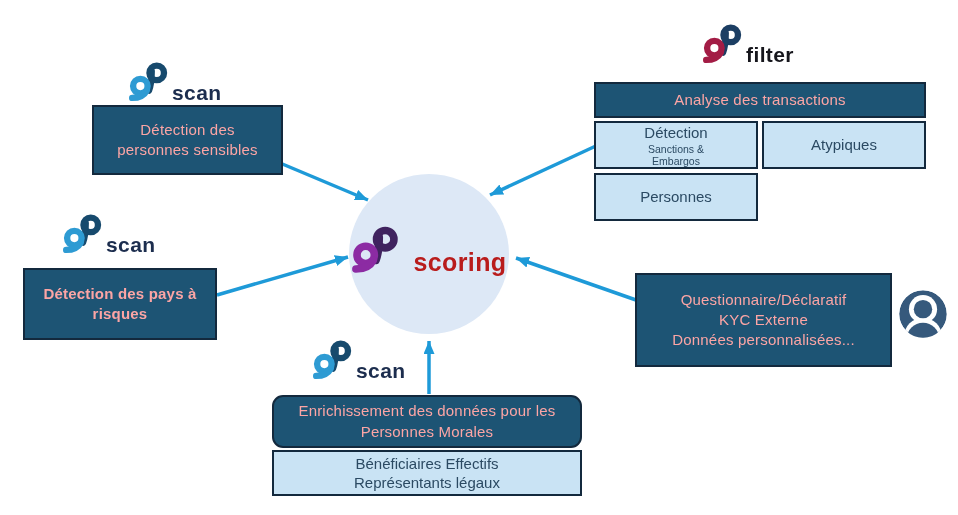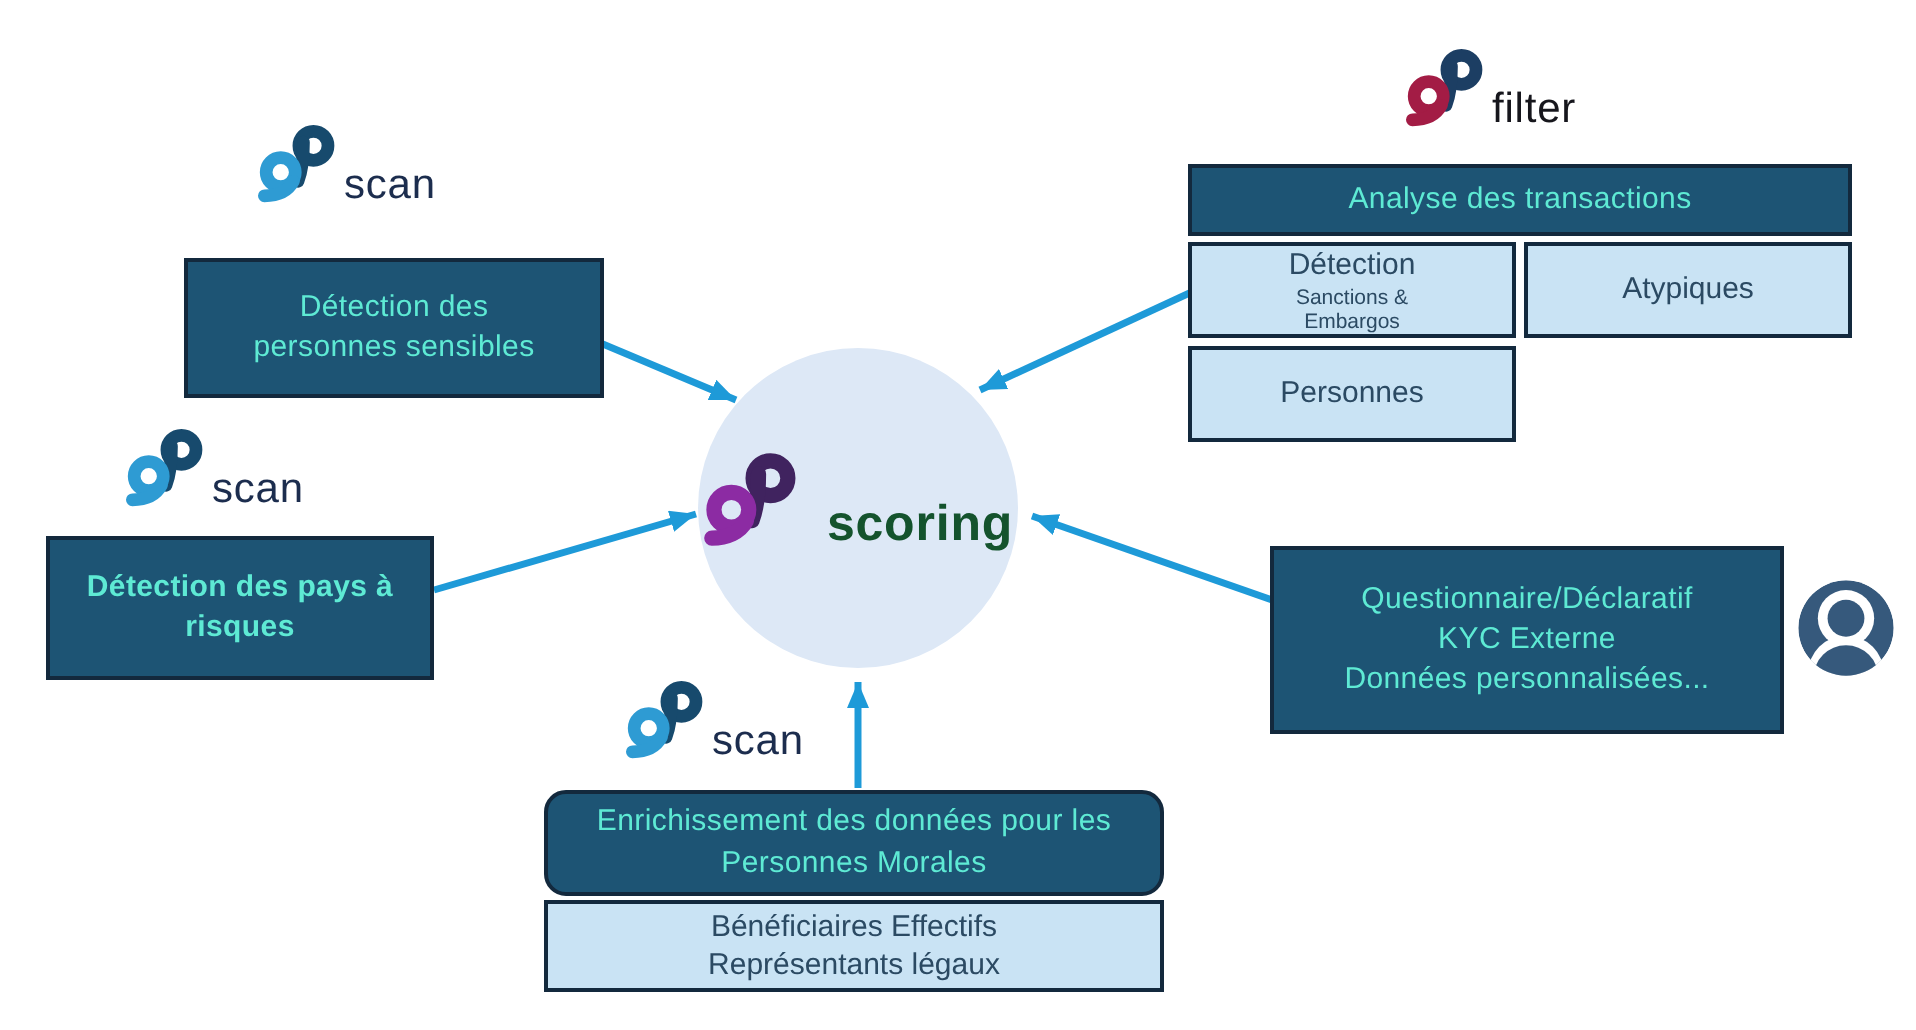--- a/index.html
+++ b/index.html
@@ -1,37 +1,37 @@
 <!DOCTYPE html>
 <html><head>
 <meta charset="utf-8">
 <style>
   html,body{margin:0;padding:0;background:#ffffff;}
   .canvas{position:relative;width:958px;height:515px;background:#ffffff;
           font-family:"Liberation Sans",sans-serif;overflow:hidden;}
   .arrows{position:absolute;left:0;top:0;width:958px;height:515px;pointer-events:none;}
   .dark-box{position:absolute;box-sizing:border-box;background:#1d5474;border:2px solid #13293d;
-            color:#5eead4;display:flex;align-items:center;justify-content:center;text-align:center;
+            color:#fca5a5;display:flex;align-items:center;justify-content:center;text-align:center;
             font-size:15px;line-height:1.35;letter-spacing:.2px;white-space:pre-line;}
   .light-box{box-sizing:border-box;background:#c9e3f4;border:2px solid #13293d;color:#2b4a63;
              display:flex;flex-direction:column;align-items:center;justify-content:center;
              text-align:center;font-size:15px;line-height:1.3;white-space:pre-line;}
   .stack{position:absolute;display:flex;flex-direction:column;}
   .cells{display:grid;grid-template-columns:1fr 1fr;gap:4px;margin-top:3px;}
   .cell{height:48px;}
   .cell .sub{font-size:10.5px;line-height:1.15;margin-top:1px;}
   .logo{position:absolute;display:flex;align-items:flex-end;}
-  .logo .wordmark{font-weight:400;letter-spacing:.4px;line-height:.72;margin-left:2px;margin-bottom:2px;}
+  .logo .wordmark{font-weight:700;letter-spacing:.4px;line-height:.72;margin-left:2px;margin-bottom:2px;}
   .logo-scan .wordmark{font-size:21px;color:#1c2d4e;}
   .logo-filter .wordmark{font-size:21px;color:#16161c;}
   .circle{position:absolute;left:349px;top:174px;width:160px;height:160px;border-radius:50%;
           background:#dde8f6;display:flex;align-items:center;justify-content:center;}
   .logo-scoring{display:flex;align-items:flex-end;margin-top:-8px;}
   .logo-scoring .wordmark{font-size:25px;font-weight:700;letter-spacing:.4px;line-height:.72;
-                          margin-left:12px;margin-bottom:3px;color:#14532d;}
+                          margin-left:12px;margin-bottom:3px;color:#b91c1c;}
   .person{position:absolute;left:897px;top:288px;}
 </style>
 </head>
 <body>
 
 <div class="canvas">
 
   <svg class="arrows">
     <defs>
       <marker id="ah" markerUnits="userSpaceOnUse" markerWidth="15" markerHeight="12" refX="13" refY="5.5" orient="auto">
@@ -47,21 +47,21 @@
 
   <div class="logo logo-scan" style="left:128px;top:62px;">
     <svg width="42" height="40" viewBox="0 0 46 44">
       <circle cx="31.5" cy="12" r="8" fill="none" stroke="#174a6d" stroke-width="7"></circle>
       <path d="M26 10 C26 18 25.5 25 23 31.5" fill="none" stroke="#174a6d" stroke-width="7" stroke-linecap="round"></path>
       <circle cx="13.5" cy="26.5" r="8" fill="none" stroke="#2e9bd3" stroke-width="7"></circle>
       <path d="M20.5 31.5 C17.5 37 11.5 39.5 4.5 39.5" fill="none" stroke="#2e9bd3" stroke-width="7" stroke-linecap="round"></path>
     </svg>
     <span class="wordmark">scan</span>
   </div>
-  <div class="dark-box" style="left:92px;top:129px;width:210px;height:70px;">Détection des
+  <div class="dark-box" style="left:92px;top:105px;width:191px;height:70px;">Détection des
 personnes sensibles</div>
 
   <div class="logo logo-scan" style="left:62px;top:214px;">
     <svg width="42" height="40" viewBox="0 0 46 44">
       <circle cx="31.5" cy="12" r="8" fill="none" stroke="#174a6d" stroke-width="7"></circle>
       <path d="M26 10 C26 18 25.5 25 23 31.5" fill="none" stroke="#174a6d" stroke-width="7" stroke-linecap="round"></path>
       <circle cx="13.5" cy="26.5" r="8" fill="none" stroke="#2e9bd3" stroke-width="7"></circle>
       <path d="M20.5 31.5 C17.5 37 11.5 39.5 4.5 39.5" fill="none" stroke="#2e9bd3" stroke-width="7" stroke-linecap="round"></path>
     </svg>
     <span class="wordmark">scan</span>

